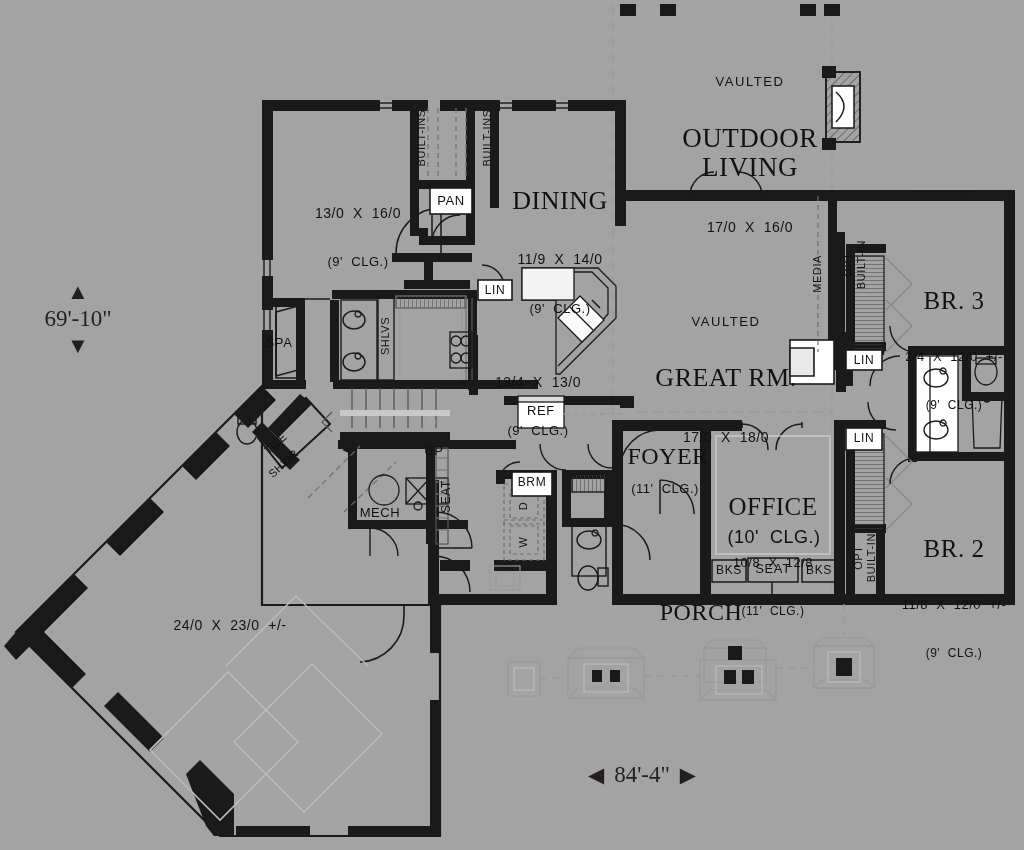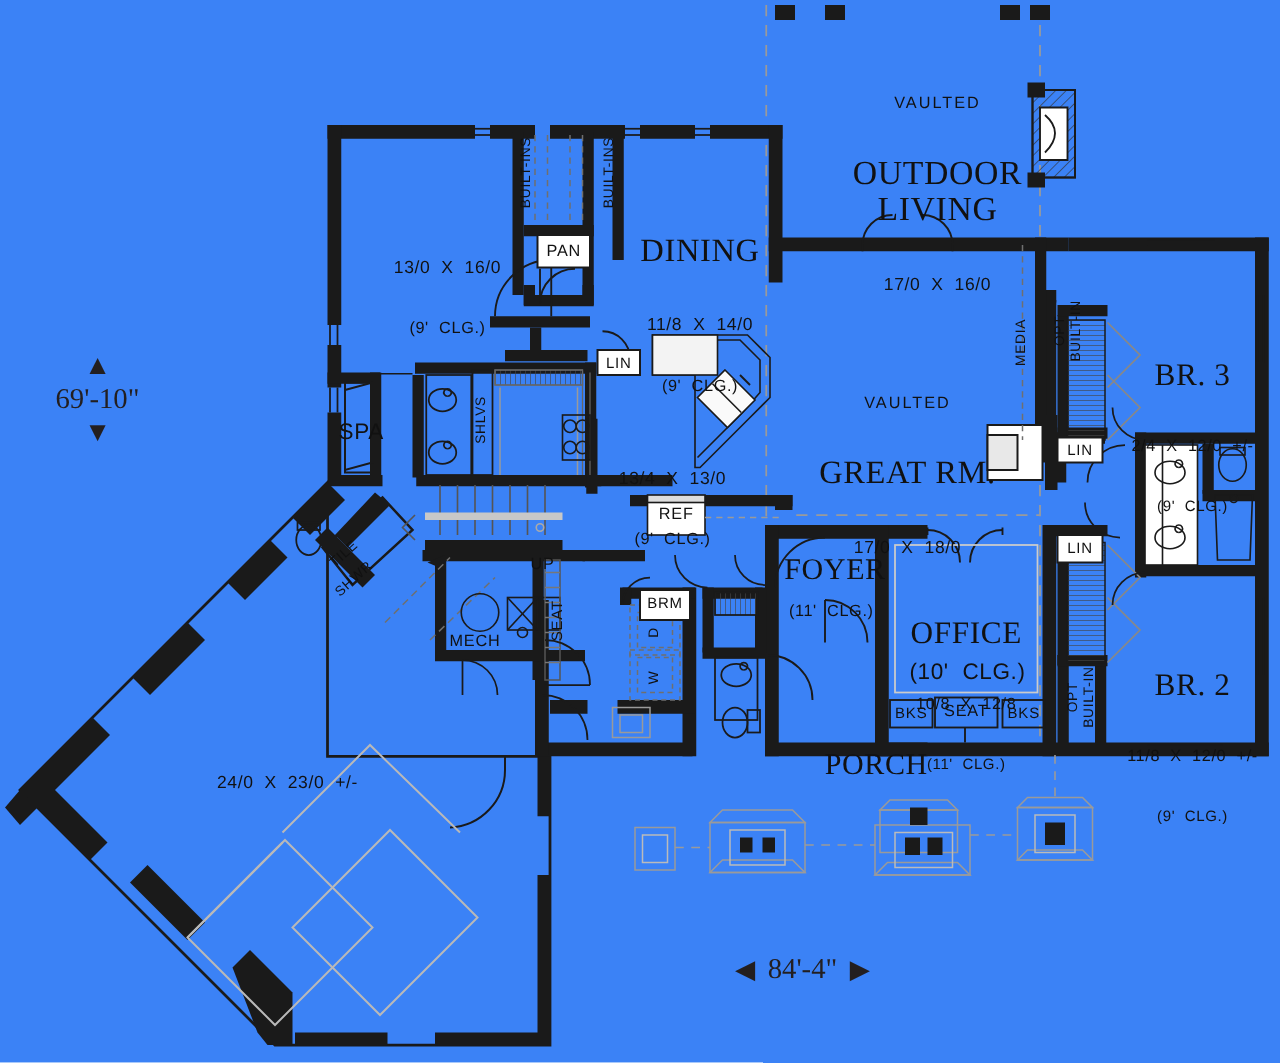--- a/index.html
+++ b/index.html
@@ -1,17 +1,17 @@
 <!DOCTYPE html>
 <html><head>
 <meta charset="utf-8">
 <style>
   html,body{margin:0;padding:0;background:#ffffff;}
   body{width:1024px;height:850px;overflow:hidden;font-family:"Liberation Sans",sans-serif;}
-  #plan{position:relative;width:1024px;height:850px;background:#3b82f6;}
+  #plan{position:relative;width:1024px;height:850px;background:#a3a3a3;}
   svg{position:absolute;left:0;top:0;}
   .lbl{position:absolute;color:#111;text-align:center;white-space:pre;line-height:1.08;}
   .rm-name{font-family:"Liberation Serif",serif;font-weight:400;letter-spacing:.5px;}
   .rm-dim{font-family:"Liberation Sans",sans-serif;letter-spacing:.5px;}
   .tiny{font-family:"Liberation Sans",sans-serif;letter-spacing:.6px;}
   .vert{transform-origin:center center;}
   .dimtext{font-family:"Liberation Serif",serif;color:#231f20;}
 </style>
 </head>
 <body>
@@ -480,21 +480,21 @@
   <div class="rm-dim" style="font-size:14px;margin-top:3px;">17/0  X  16/0</div>
 </div>
 
 <div class="lbl rm-name" style="left:268px;top:168px;width:180px;">
   <div class="rm-dim" style="font-size:14px;margin-top:3px;">13/0  X  16/0</div>
   <div class="rm-dim" style="font-size:13px;">(9'  CLG.)</div>
 </div>
 
 <div class="lbl rm-name" style="left:490px;top:152px;width:140px;">
   <div style="font-size:26px;">DINING</div>
-  <div class="rm-dim" style="font-size:14px;margin-top:3px;">11/8  X  14/0</div>
+  <div class="rm-dim" style="font-size:14px;margin-top:3px;">11/9  X  14/0</div>
   <div class="rm-dim" style="font-size:13px;">(9'  CLG.)</div>
 </div>
 
 <div class="lbl" style="left:478px;top:340px;width:120px;">
   <div class="rm-dim" style="font-size:14px;">13/4  X  13/0</div>
   <div class="rm-dim" style="font-size:13px;">(9'  CLG.)</div>
 </div>
 
 <div class="lbl rm-name" style="left:628px;top:280px;width:196px;">
   <div class="tiny" style="font-size:13px;letter-spacing:1.6px;">VAULTED</div>
@@ -526,21 +526,21 @@
 <div class="lbl rm-name" style="left:646px;top:600px;width:110px;font-size:24px;">PORCH</div>
 
 <div class="lbl rm-name" style="left:140px;top:580px;width:180px;">
   <div class="rm-dim" style="font-size:14px;margin-top:3px;">24/0  X  23/0  +/-</div>
 </div>
 
 <div class="lbl tiny vert" style="left:382px;top:132px;width:80px;font-size:11px;transform:rotate(-90deg);">BUILT-INS</div>
 <div class="lbl tiny vert" style="left:448px;top:132px;width:80px;font-size:11px;transform:rotate(-90deg);">BUILT-INS</div>
 <div class="lbl tiny" style="left:432px;top:194px;width:38px;font-size:13px;">PAN</div>
 <div class="lbl tiny" style="left:480px;top:284px;width:30px;font-size:12px;">LIN</div>
-<div class="lbl tiny" style="left:270px;top:336px;width:38px;font-size:18px;">SPA</div>
+<div class="lbl tiny" style="left:260px;top:336px;width:38px;font-size:13px;">SPA</div>
 <div class="lbl tiny vert" style="left:356px;top:330px;width:60px;font-size:11px;transform:rotate(-90deg);">SHLVS</div>
 <div class="lbl tiny" style="left:260px;top:438px;width:32px;font-size:11px;transform:rotate(-42deg);">TILE</div>
 <div class="lbl tiny" style="left:264px;top:458px;width:40px;font-size:11px;transform:rotate(-42deg);">SHWR</div>
 <div class="lbl tiny" style="left:420px;top:444px;width:28px;font-size:13px;">UP</div>
 <div class="lbl tiny" style="left:352px;top:506px;width:56px;font-size:13px;">MECH</div>
 <div class="lbl tiny vert" style="left:420px;top:490px;width:52px;font-size:12px;transform:rotate(-90deg);">SEAT</div>
 <div class="lbl tiny" style="left:514px;top:476px;width:36px;font-size:12px;">BRM</div>
 <div class="lbl tiny vert" style="left:514px;top:500px;width:20px;font-size:11px;transform:rotate(-90deg);">D</div>
 <div class="lbl tiny vert" style="left:514px;top:536px;width:20px;font-size:11px;transform:rotate(-90deg);">W</div>
 <div class="lbl tiny" style="left:520px;top:404px;width:42px;font-size:13px;">REF</div>

